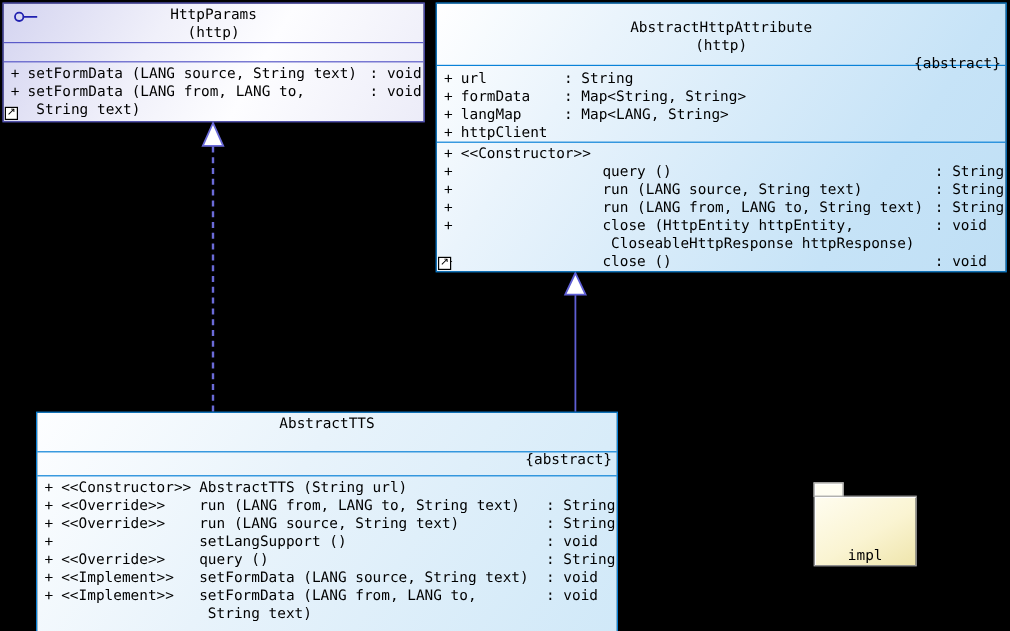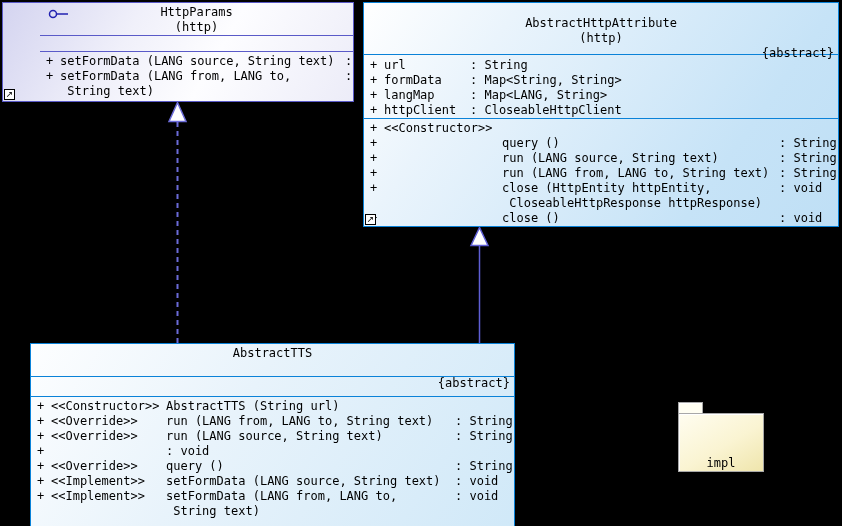--- a/index.html
+++ b/index.html
@@ -14,21 +14,20 @@
 
   
   .rels { position:absolute; left:0; top:0; z-index:1; }
 
   
   .uml-box { position:absolute; z-index:2; border:1px solid; overflow:hidden; }
 
   .box-interface {
     border-color:#5a5ac8;
     background:linear-gradient(120deg,#d4d4f0 0%,#f0f0fa 35%,#fdfdff 60%,#ececf8 100%);
-    padding-left:37px;
   }
   .box-interface .sec { border-top:1px solid #5a5ac8; }
 
   .box-class {
     border-color:#0a82d8;
     background:linear-gradient(125deg,#ffffff 0%,#eaf4fc 25%,#c6e3f7 75%,#bfdff5 100%);
   }
   .box-class .sec { border-top:1px solid #0a82d8; }
   .box-class2 {
     border-color:#0a82d8;
@@ -147,21 +146,20 @@
       <span>: Map&lt;String, String&gt;</span>
     </div>
     <div class="row ga">
       <span>+</span>
       <span>langMap</span>
       <span>: Map&lt;LANG, String&gt;</span>
     </div>
     <div class="row ga">
       <span>+</span>
       <span>httpClient</span>
-      <span>: CloseableHttpClient</span>
     </div>
   </div>
   <div class="ops sec">
     <div class="row g4a">
       <span>+</span>
       <span>&lt;&lt;Constructor&gt;&gt;</span>
       <span></span>
     </div>
     <div class="row g4a">
       <span>+</span>
@@ -219,20 +217,21 @@
     </div>
     <div class="row g4b">
       <span>+</span>
       <span>&lt;&lt;Override&gt;&gt;</span>
       <span>run (LANG source, String text)</span>
       <span>: String</span>
     </div>
     <div class="row g4b">
       <span>+</span>
       <span></span>
+      <span>setLangSupport ()</span>
       <span>: void</span>
     </div>
     <div class="row g4b">
       <span>+</span>
       <span>&lt;&lt;Override&gt;&gt;</span>
       <span>query ()</span>
       <span>: String</span>
     </div>
     <div class="row g4b">
       <span>+</span>

